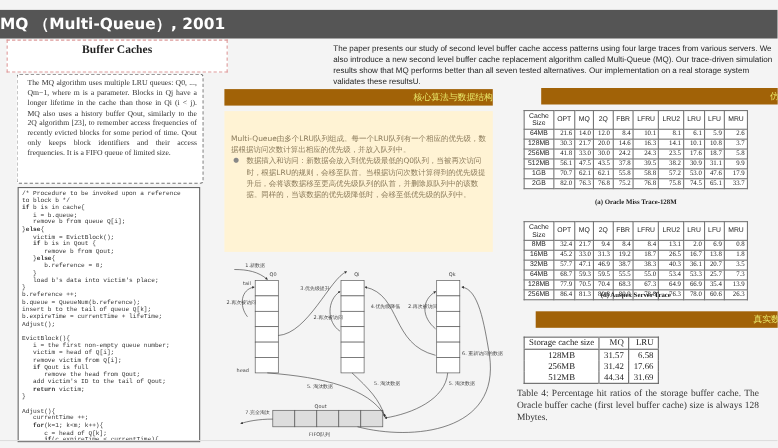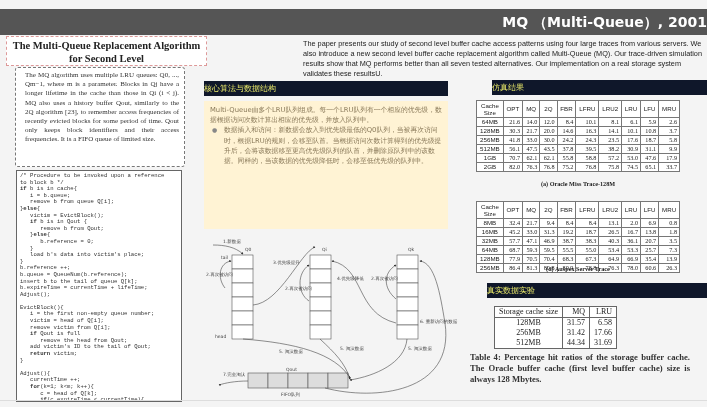--- a/index.html
+++ b/index.html
@@ -1,21 +1,21 @@
 <!DOCTYPE html>
 <html><head>
 <meta charset="utf-8">
 <style>
   * { box-sizing: border-box; margin: 0; padding: 0; }
   html, body { width: 707px; height: 407px; background: #f4f4f4; overflow: hidden; }
   body { position: relative; font-family: "Liberation Sans", sans-serif; color: #222; }
 
   .title-bar {
     position: absolute; left: 0; top: 9px; width: 707px; height: 26px;
-    background: #555555; color: #fff; text-align: right;
+    background: #555555; color: #fff; text-align: left;
     font-family: "DejaVu Sans", sans-serif; font-weight: bold; font-size: 14px; line-height: 26px;
   }
 
   .paper-title-box {
     position: absolute; left: 6px; top: 36px; width: 201px; height: 30px;
     border: 1px dashed #d99; background: #fff;
     font-family: "Liberation Serif", serif; font-weight: bold; font-size: 10.5px;
     text-align: center; line-height: 13px; padding-top: 2px;
   }
 
@@ -33,31 +33,31 @@
     padding: 2px 3px; color: #333; white-space: pre; overflow: hidden;
   }
   .code-box b { font-weight: bold; }
 
   .abstract {
     position: absolute; left: 303px; top: 39px; width: 400px; height: 40px;
     font-size: 7.3px; line-height: 10px; color: #222;
   }
 
   .sec-header {
-    position: absolute; height: 15px; background: #0f172a; color: #e9e96a;
-    font-size: 8px; text-align: left; line-height: 15px; font-family: Liberation Serif, serif;
+    position: absolute; height: 15px; background: #a16207; color: #e9e96a;
+    font-size: 8px; text-align: right; line-height: 15px; font-family: Liberation Serif, serif;
   }
   .sec-core { left: 204px; top: 81px; width: 244px; }
   .sec-sim { left: 471px; top: 80px; width: 240px; margin-left: 21px; }
   .sec-real { left: 487px; top: 283px; width: 246px; }
 
   .core-box {
     position: absolute; left: 204px; top: 101px; width: 244px; height: 128px;
     background: #fff3d4; color: #8a7a5a; font-size: 6.8px; line-height: 10.2px;
-    padding: 4px 6px 4px 6px; font-family: "DejaVu Sans", sans-serif;
+    padding: 20px 6px 4px 6px; font-family: "DejaVu Sans", sans-serif;
   }
   .core-box ul { list-style: none; }
   .core-box li { position: relative; padding-left: 14px; }
   .core-box li::before { content: "●"; position: absolute; left: 2px; top: 0; font-size: 6px; color: #888; }
 
   .diagram { position: absolute; left: 205px; top: 233px; width: 255px; height: 170px; }
   .diagram text { font-family: "DejaVu Sans", sans-serif; font-size: 4.5px; fill: #444; }
 
   table.res {
     position: absolute; border-collapse: collapse; background: #fff;
@@ -72,42 +72,41 @@
   .t2 { left: 476px; top: 201px; width: 204px; }
 
   .caption {
     position: absolute; font-family: "Liberation Serif", serif; font-weight: bold; font-size: 6.2px;
     text-align: center; width: 204px; left: 476px;
   }
   .cap1 { top: 180px; }
   .cap2 { top: 265px; }
 
   table.real {
-    position: absolute; left: 494px; top: 306px; border-collapse: collapse; background: #fff;
+    position: absolute; left: 476px; top: 306px; border-collapse: collapse; background: #fff;
     font-family: "Liberation Serif", serif; font-size: 8px; border: 1px solid #666;
   }
   table.real th, table.real td { padding: 0 4px; line-height: 10px; }
   table.real th { font-weight: normal; border-bottom: 1px solid #666; }
   table.real .c-mq { border-left: 1px solid #666; border-right: 1px solid #666; text-align: right; }
   table.real .c-lru { text-align: right; }
   table.real .c-size { text-align: center; }
 
   .table4-caption {
     position: absolute; left: 470px; top: 352px; width: 220px;
-    font-family: "Liberation Serif", serif; font-size: 8.6px; line-height: 11px; color: #333; text-align: justify; font-weight: bold;
+    font-family: "Liberation Serif", serif; font-size: 8.6px; line-height: 11px; color: #333; text-align: justify;
   }
   .bottom-rule { position: absolute; left: 0; top: 400px; width: 707px; height: 1px; background: #ddd; }
 </style>
 </head>
 <body>
 
 <div class="title-bar">MQ （Multi-Queue）, 2001</div>
 
 <div class="paper-title-box">
-  <div>The Multi-Queue Replacement Algorithm for Second Level</div>
   <div>Buffer Caches</div>
 </div>
 
 <div class="algo-desc">The MQ algorithm uses multiple LRU queues: Q0, ..., Qm−1, where m is a parameter. Blocks in Qj have a longer lifetime in the cache than those in Qi (i &lt; j). MQ also uses a history buffer Qout, similarly to the 2Q algorithm [23], to remember access frequencies of recently evicted blocks for some period of time. Qout only keeps block identifiers and their access frequencies. It is a FIFO queue of limited size.</div>
 
 <div class="code-box" id="code-box"><div>/* Procedure to be invoked upon a reference</div><div>to block b */</div><div><b>if</b> b is in cache{</div><div>   i = b.queue;</div><div>   remove b from queue Q[i];</div><div>}<b>else</b>{</div><div>   victim = EvictBlock();</div><div>   <b>if</b> b is in Qout {</div><div>      remove b from Qout;</div><div>   }<b>else</b>{</div><div>      b.reference = 0;</div><div>   }</div><div>   load b's data into victim's place;</div><div>}</div><div>b.reference ++;</div><div>b.queue = QueueNum(b.reference);</div><div>insert b to the tail of queue Q[k];</div><div>b.expireTime = currentTime + lifeTime;</div><div>Adjust();</div><div>&nbsp;</div><div>EvictBlock(){</div><div>   i = the first non-empty queue number;</div><div>   victim = head of Q[i];</div><div>   remove victim from Q[i];</div><div>   <b>if</b> Qout is full</div><div>      remove the head from Qout;</div><div>   add victim's ID to the tail of Qout;</div><div>   <b>return</b> victim;</div><div>}</div><div>&nbsp;</div><div>Adjust(){</div><div>   currentTime ++;</div><div>   <b>for</b>(k=1; k&lt;m; k++){</div><div>      c = head of Q[k];</div><div>      <b>if</b>(c.expireTime &lt; currentTime){</div></div>
 
 <div class="abstract">The paper presents our study of second level buffer cache access patterns using four large traces from various servers. We also introduce a new second level buffer cache replacement algorithm called Multi-Queue (MQ). Our trace-driven simulation results show that MQ performs better than all seven tested alternatives. Our implementation on a real storage system validates these resultsU.</div>
 
 <div class="sec-header sec-core">核心算法与数据结构</div>

